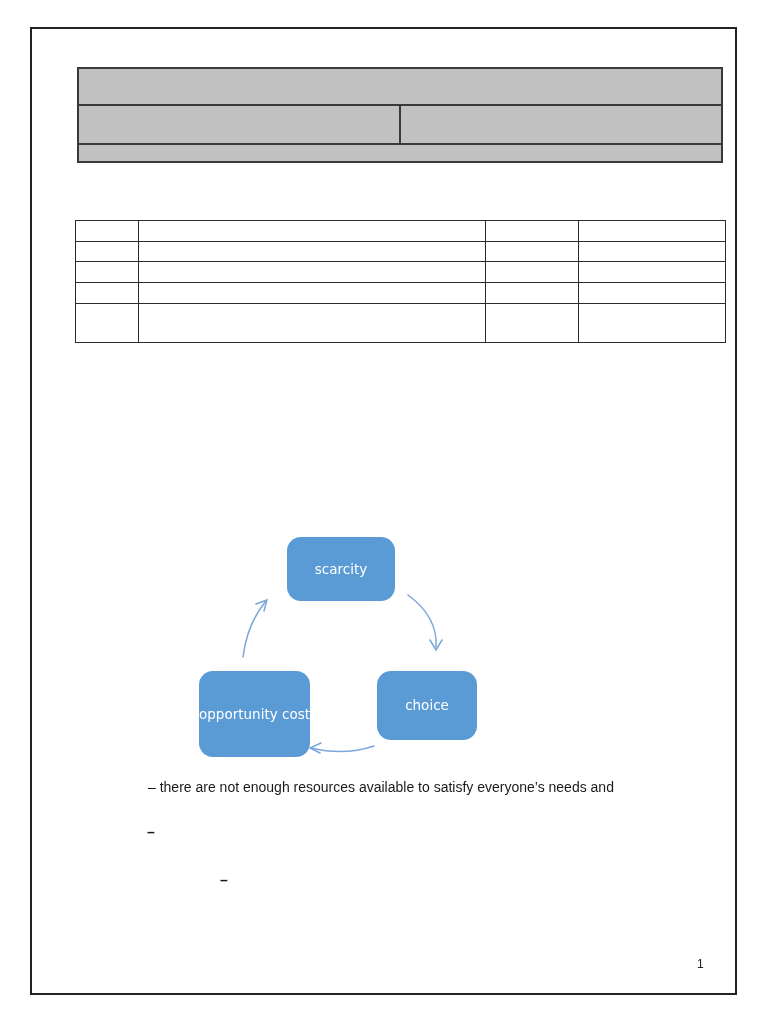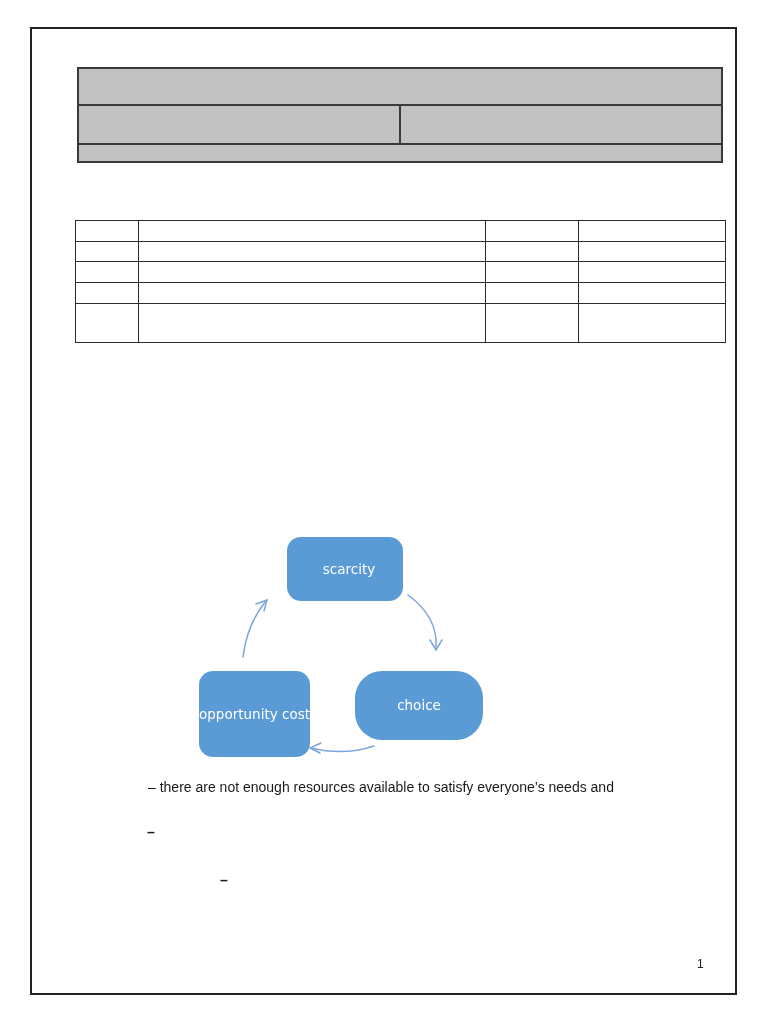--- a/index.html
+++ b/index.html
@@ -50,23 +50,23 @@
     background: var(--node-fill, #5b9bd5);
     color: #ffffff;
     font-family: "DejaVu Sans", sans-serif;
     font-size: 13.5px;
     line-height: 17px;
     display: flex;
     align-items: center;
     justify-content: center;
     text-align: center;
   }
-  .node-scarcity { left: 287px; top: 537px; width: 108px; height: 64px; padding-left: 8px; }
+  .node-scarcity { left: 287px; top: 537px; width: 108px; height: 64px; }
   .node-opportunity { left: 199px; top: 671px; width: 111px; height: 86px; }
-  .node-choice { left: 355px; top: 671px; width: 128px; height: 69px; border-radius: 27px; }
+  .node-choice { left: 377px; top: 671px; width: 100px; height: 69px; }
   .arrows-svg {
     position: absolute;
     left: 0; top: 0;
     width: 768px; height: 1024px;
     pointer-events: none;
   }
   .body-line {
     position: absolute;
     color: #1a1a1a;
     font-size: 14px;

